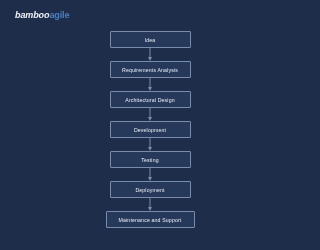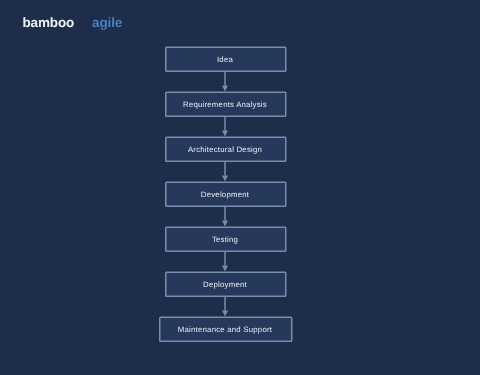--- a/index.html
+++ b/index.html
@@ -19,22 +19,22 @@
   .logo {
     position: absolute;
     left: 15px;
     top: 11px;
     font-size: 9px;
     font-weight: bold;
     letter-spacing: -0.1px;
     line-height: 1;
     white-space: nowrap;
   }
-  .logo-bamboo { color: #eef2f8; }
-  .logo-agile  { color: #4a7fc1; margin-left: 12px; }
+  .logo-bamboo { color: #eef2f8; font-style: italic; }
+  .logo-agile  { color: #4a7fc1; }
 
   
   .flow {
     position: absolute;
     left: 0;
     top: 31px;
     width: 300px;
     display: flex;
     flex-direction: column;
     align-items: center;

